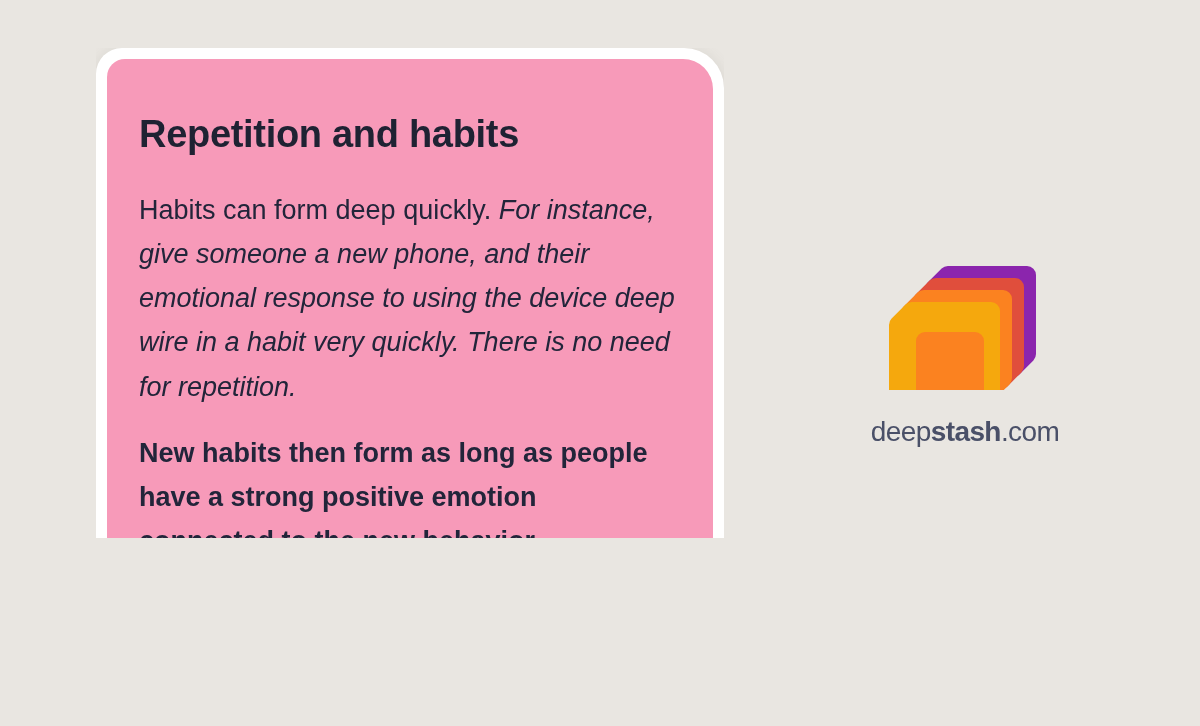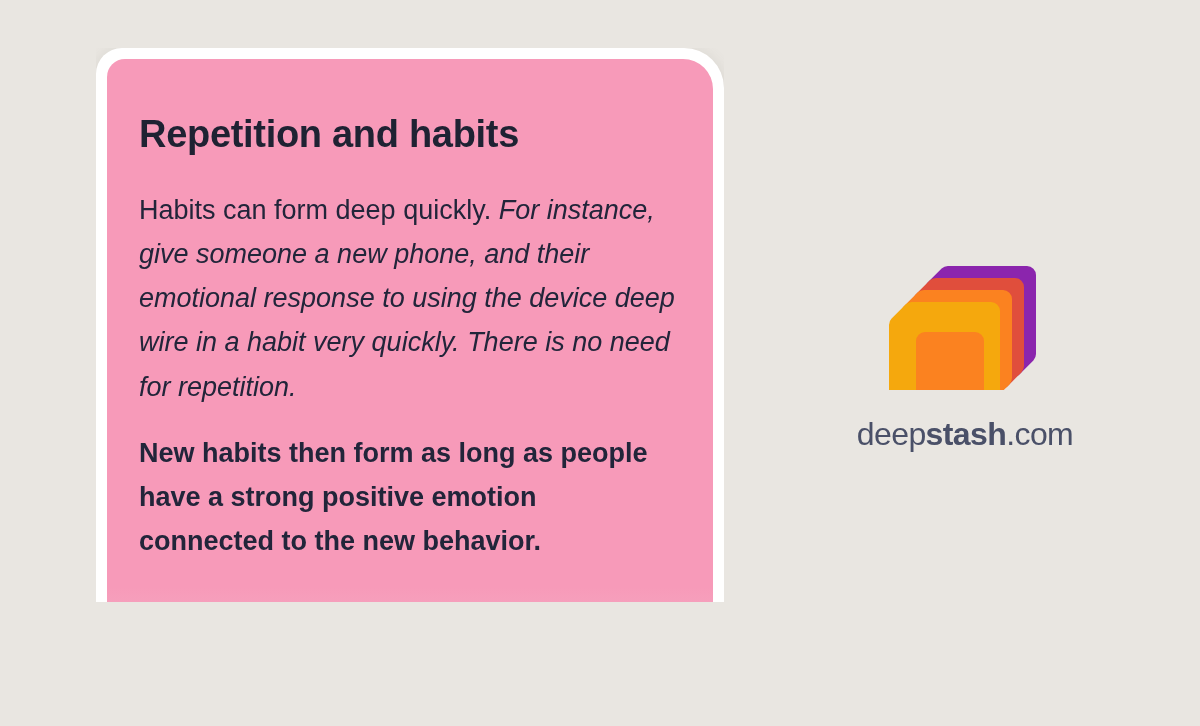--- a/index.html
+++ b/index.html
@@ -14,21 +14,21 @@
     overflow: hidden;
     position: relative;
   }
 
   
   #card-wrapper {
     position: absolute;
     left: 96px;
     top: 48px;
     width: 628px;
-    height: 554px;
+    height: 490px;
     overflow: hidden;
   }
   #card-ring {
     position: absolute;
     left: 0;
     top: 0;
     width: 628px;
     height: 700px;
     background: #FFFFFF;
     border-radius: 26px 40px 26px 26px;
@@ -103,21 +103,21 @@
     position: relative;
     width: 160px;
     height: 140px;
     margin: 0 auto;
   }
   #logo-mark svg {
     display: block;
   }
   #wordmark {
     margin-top: 26px;
-    font-size: 32px;
+    font-size: 28px;
     color: #4A5068;
     letter-spacing: -0.6px;
     white-space: nowrap;
   }
   #wordmark .w-light { font-weight: 300; }
   #wordmark .w-bold  { font-weight: bold; }
 </style>
 </head>
 <body>
 

